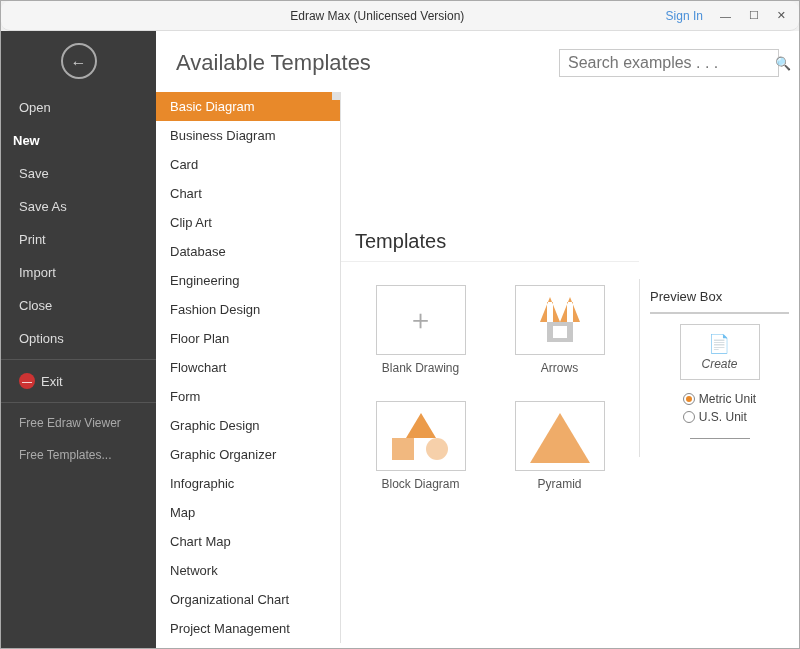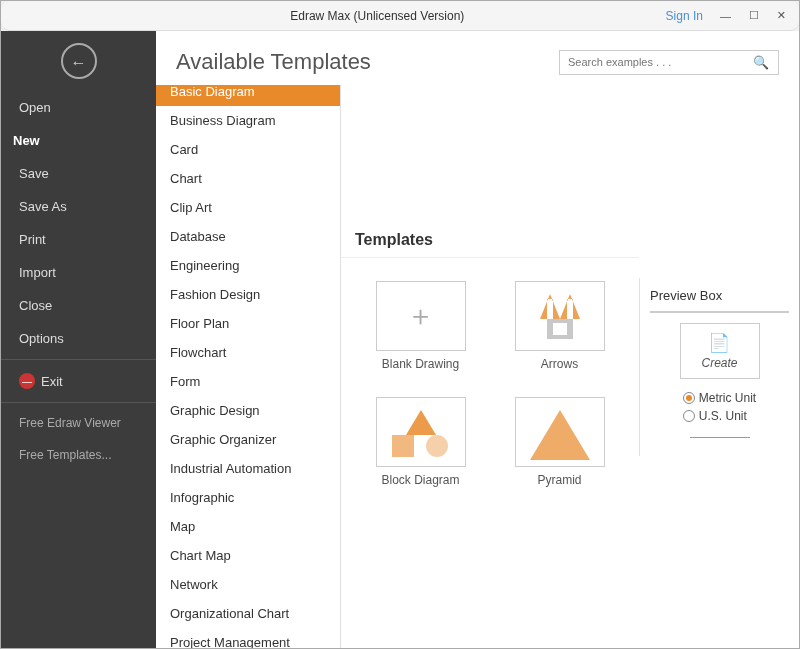--- a/index.html
+++ b/index.html
@@ -81,21 +81,21 @@
     .main-title { font-size: 22px; color: #555; font-weight: 300; }
     .search-box {
       display: flex;
       align-items: center;
       border: 1px solid #ccc;
       padding: 4px 8px;
       width: 220px;
       background: white;
     }
     .search-input {
-      border: none; outline: none; font-size: 11px; color: #999; flex: 1;
+      border: none; outline: none; font-size: 16px; color: #999; flex: 1;
     }
     .search-icon { color: #888; font-size: 13px; cursor: pointer; }
 
     .main-body { display: flex; flex: 1; overflow: hidden; align-items: center; }
 
     
     .category-list {
       width: 185px;
       border-right: 1px solid #e0e0e0;
       overflow-y: auto;
@@ -118,23 +118,23 @@
       flex: 1;
       overflow-y: auto;
       padding: 0;
     }
     .templates-area::-webkit-scrollbar { width: 8px; }
     .templates-area::-webkit-scrollbar-track { background: #f0f0f0; }
     .templates-area::-webkit-scrollbar-thumb { background: #ccc; }
 
     .templates-header {
       padding: 8px 14px;
-      font-size: 16px;
+      font-size: 20px;
       color: #333;
-      font-weight: 700;
+      font-weight: 400;
       border-bottom: 1px solid #eee;
     }
 
     .templates-grid {
       display: grid;
       grid-template-columns: repeat(2, 1fr);
       gap: 0;
       padding: 10px;
     }
 
@@ -298,21 +298,20 @@
               <div class="category-item">Chart</div>
               <div class="category-item">Clip Art</div>
               <div class="category-item">Database</div>
               <div class="category-item">Engineering</div>
               <div class="category-item">Fashion Design</div>
               <div class="category-item">Floor Plan</div>
               <div class="category-item">Flowchart</div>
               <div class="category-item">Form</div>
               <div class="category-item">Graphic Design</div>
               <div class="category-item">Graphic Organizer</div>
-              <div class="category-item">Industrial Automation</div>
               <div class="category-item">Infographic</div>
               <div class="category-item">Map</div>
               <div class="category-item">Chart Map</div>
               <div class="category-item">Network</div>
               <div class="category-item">Organizational Chart</div>
               <div class="category-item">Project Management</div>
             </div>
         </div>
 
         <div class="templates-area">

